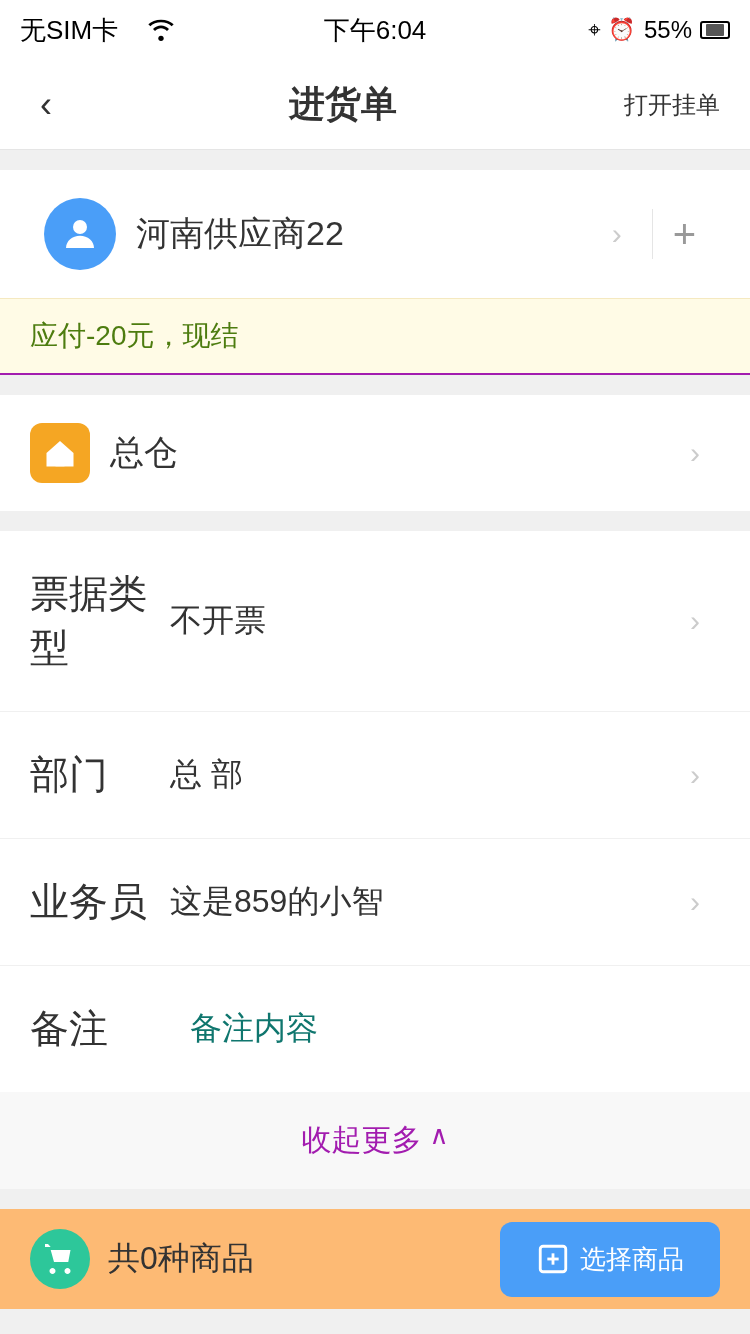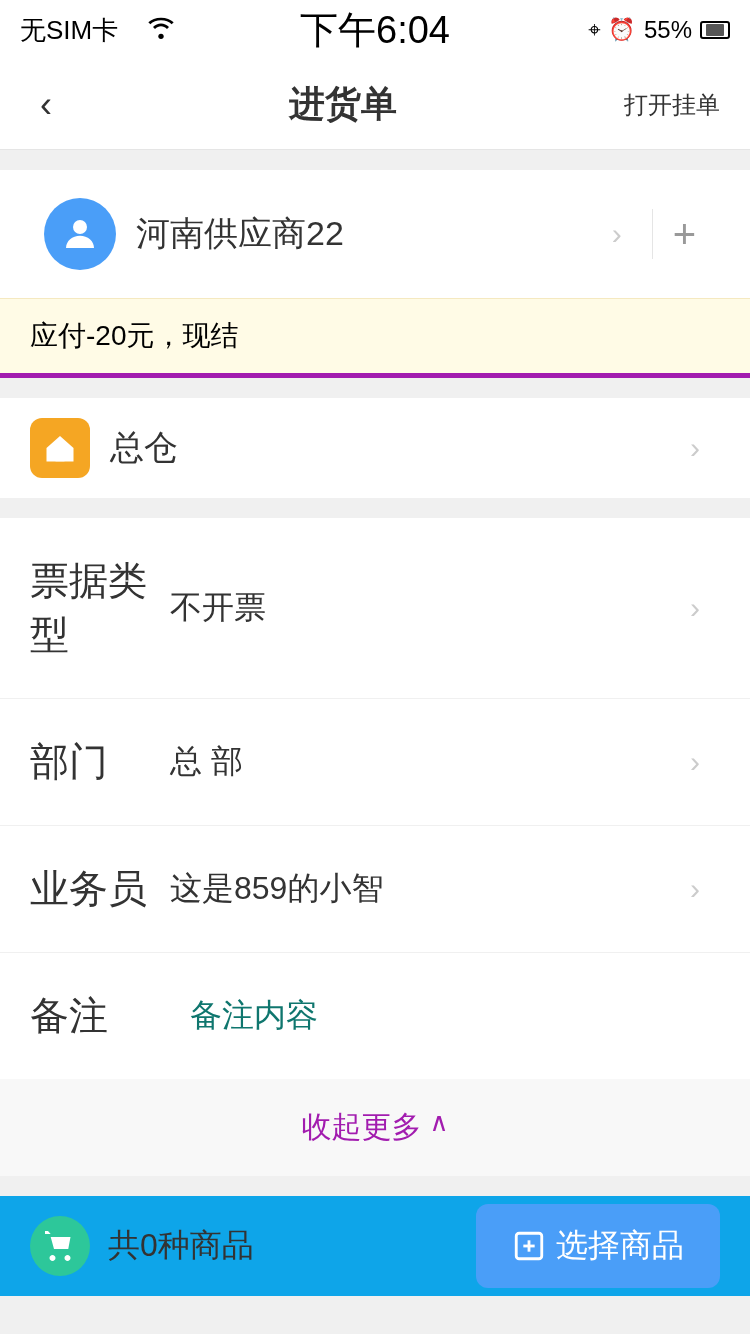--- a/index.html
+++ b/index.html
@@ -19,25 +19,25 @@
       background: #fff;
       display: flex;
       align-items: center;
       justify-content: space-between;
       padding: 0 20px;
       font-size: 26px;
       color: #000;
     }
     .status-bar-left {
       display: flex;
-      align-items: center;
+      align-items: flex-end;
       gap: 26px;
     }
     .status-bar-center {
-      font-size: 38px;
+      font-size: 26px;
       font-weight: 500;
       position: absolute;
       left: 50%;
       transform: translateX(-50%);
     }
     .status-bar-right {
       display: flex;
       align-items: center;
       gap: 8px;
       font-size: 24px;
@@ -125,30 +125,30 @@
       height: 50px;
       background: #e5e5e5;
       margin: 0 10px;
     }
 
     
     .notice-banner {
       background: #fffbe6;
       padding: 18px 30px;
       font-size: 28px;
-      color: #000000;
+      color: #4d7c0f;
       border-top: 1px solid #f5e9c0;
-      border-bottom: 5px solid #a21caf;
+      border-bottom: 2px solid #a21caf;
     }
 
     
     .warehouse-row {
       display: flex;
       align-items: center;
-      padding: 20px 30px;
+      padding: 28px 30px;
     }
     .warehouse-icon {
       width: 60px;
       height: 60px;
       border-radius: 12px;
       background: #f5a623;
       display: flex;
       align-items: center;
       justify-content: center;
       margin-right: 20px;
@@ -204,21 +204,21 @@
       color: #a21caf;
       cursor: pointer;
     }
     .collapse-icon {
       margin-left: 8px;
       font-size: 26px;
     }
 
     
     .product-bar {
-      background: #0ea5e9;
+      background: #fdba74;
       display: flex;
       align-items: center;
       padding: 20px 30px;
       height: 100px;
       margin-top: 20px;
     }
     .product-cart-icon {
       width: 60px;
       height: 60px;
       border-radius: 50%;
@@ -238,21 +238,21 @@
       flex: 1;
       font-size: 32px;
       color: #333;
     }
     .select-product-btn {
       background: #4a9ef8;
       color: #fff;
       border: none;
       border-radius: 12px;
       padding: 20px 36px;
-      font-size: 32px;
+      font-size: 26px;
       display: flex;
       align-items: center;
       gap: 10px;
       cursor: pointer;
     }
     .select-product-btn svg {
       width: 34px;
       height: 34px;
       fill: #fff;
     }

